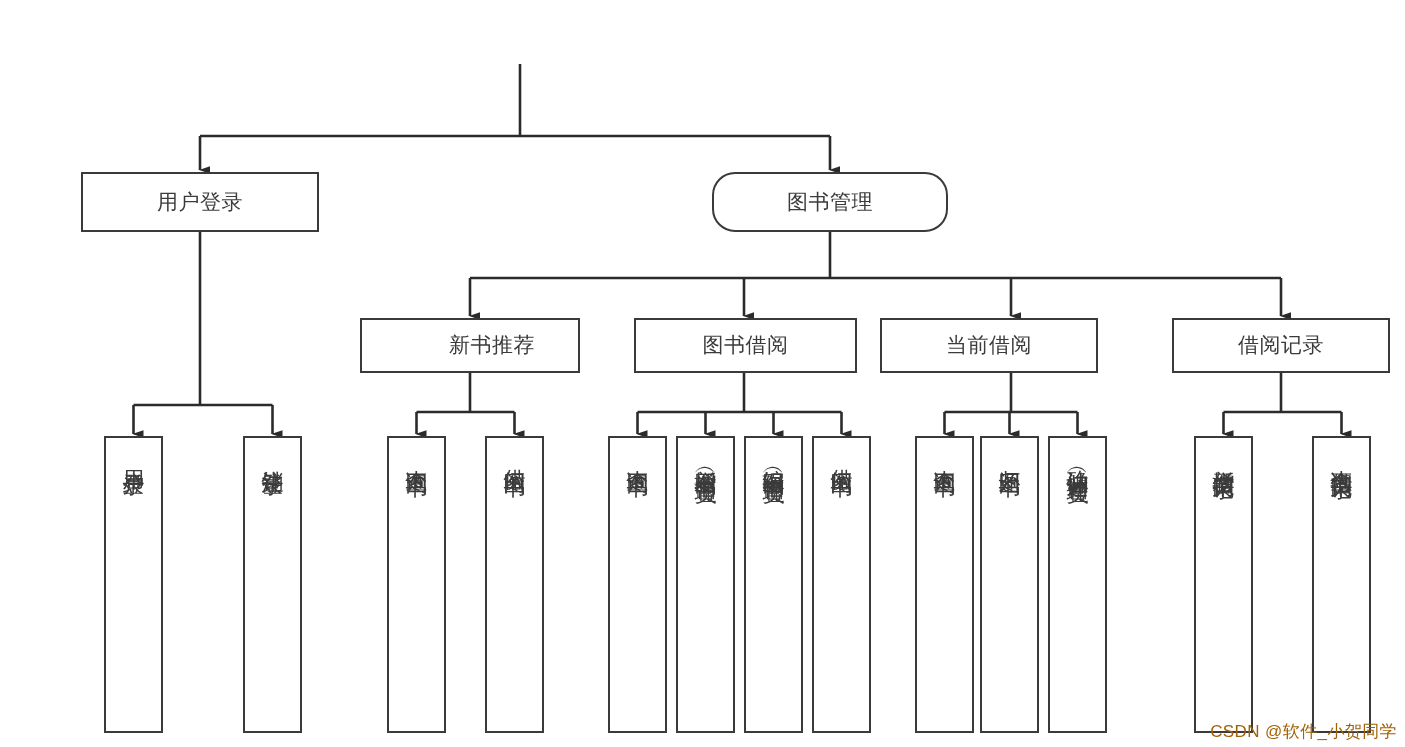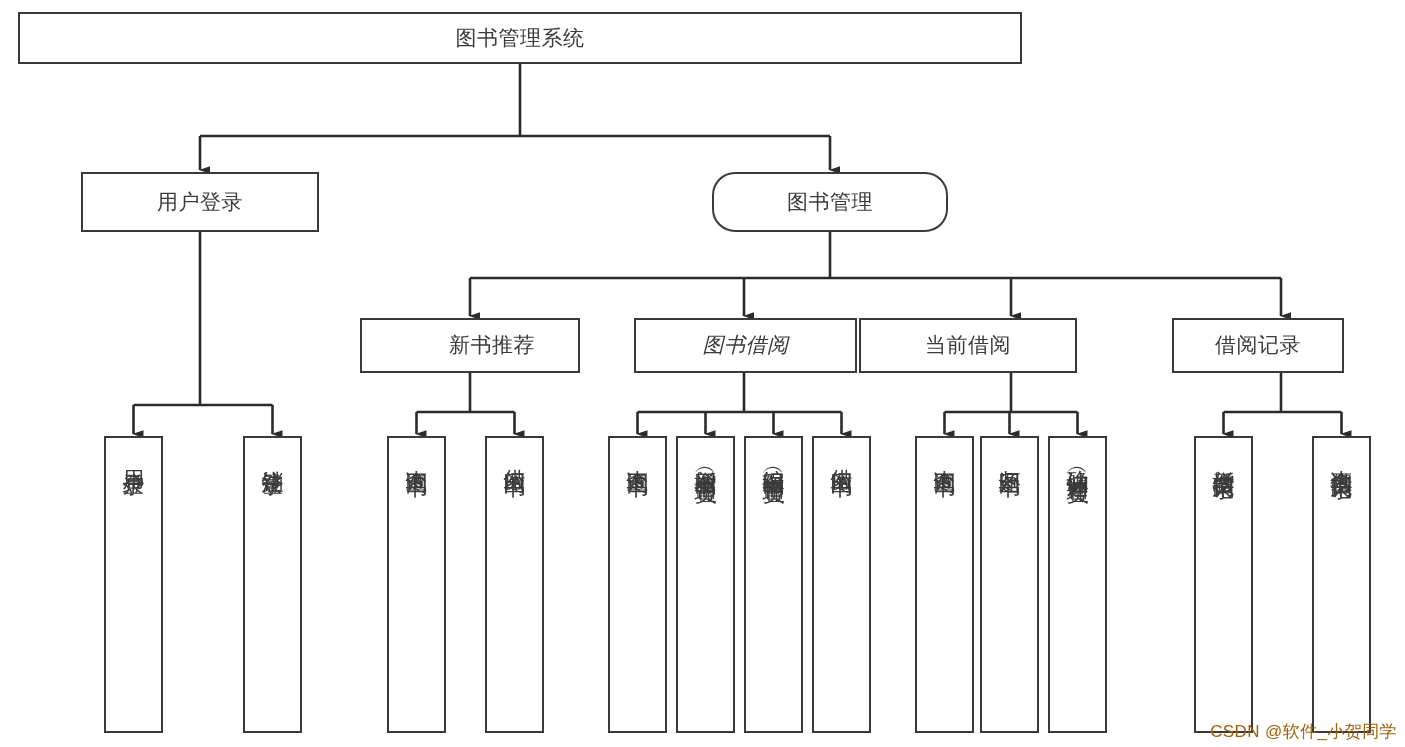--- a/index.html
+++ b/index.html
@@ -109,41 +109,38 @@
         <path d="M944.5 412 L944.5 434" marker-end="url(#arrowhead)"></path>
         <path d="M1009.5 412 L1009.5 434" marker-end="url(#arrowhead)"></path>
         <path d="M1077.5 412 L1077.5 434" marker-end="url(#arrowhead)"></path>
         <path d="M1281 373 L1281 412"></path>
         <path d="M1223.5 412 L1341.5 412"></path>
         <path d="M1223.5 412 L1223.5 434" marker-end="url(#arrowhead)"></path>
         <path d="M1341.5 412 L1341.5 434" marker-end="url(#arrowhead)"></path>
       </g>
   </svg>
 
-  <div class="node" id="node-root" style="left: 18px; top: 12px; width: 1004px; height: 52px;">
-    <span class="lbl">图书管理系统</span>
-  </div>
 
   <div class="node" id="node-user-login" style="left: 81px; top: 172px; width: 238px; height: 60px;">
     <span class="lbl">用户登录</span>
   </div>
   <div class="node" id="node-book-management" style="left: 712px; top: 172px; width: 236px; height: 60px; border-radius: 23px;">
     <span class="lbl">图书管理</span>
   </div>
 
   <div class="node" id="node-new-book-recommend" style="left: 360px; top: 318px; width: 220px; height: 55px; padding-left: 44px;">
     <span class="lbl">新书推荐</span>
   </div>
-  <div class="node" id="node-book-borrow" style="left: 634px; top: 318px; width: 223px; height: 55px; font-style: italic;">
+  <div class="node" id="node-book-borrow" style="left: 634px; top: 318px; width: 223px; height: 55px;">
     <span class="lbl">图书借阅</span>
   </div>
-  <div class="node" id="node-current-borrow" style="left: 859px; top: 318px; width: 218px; height: 55px;">
+  <div class="node" id="node-current-borrow" style="left: 880px; top: 318px; width: 218px; height: 55px;">
     <span class="lbl">当前借阅</span>
   </div>
-  <div class="node" id="node-borrow-record" style="left: 1172px; top: 318px; width: 172px; height: 55px;">
+  <div class="node" id="node-borrow-record" style="left: 1172px; top: 318px; width: 218px; height: 55px;">
     <span class="lbl">借阅记录</span>
   </div>
 
   <div id="leaf-host">
       <div class="node vert" style="left: 104px; top: 436px; width: 59px; height: 297px;">
         <span class="lbl">用户登录</span>
       </div>
       <div class="node vert" style="left: 243px; top: 436px; width: 59px; height: 297px;">
         <span class="lbl">注销登录</span>
       </div>

